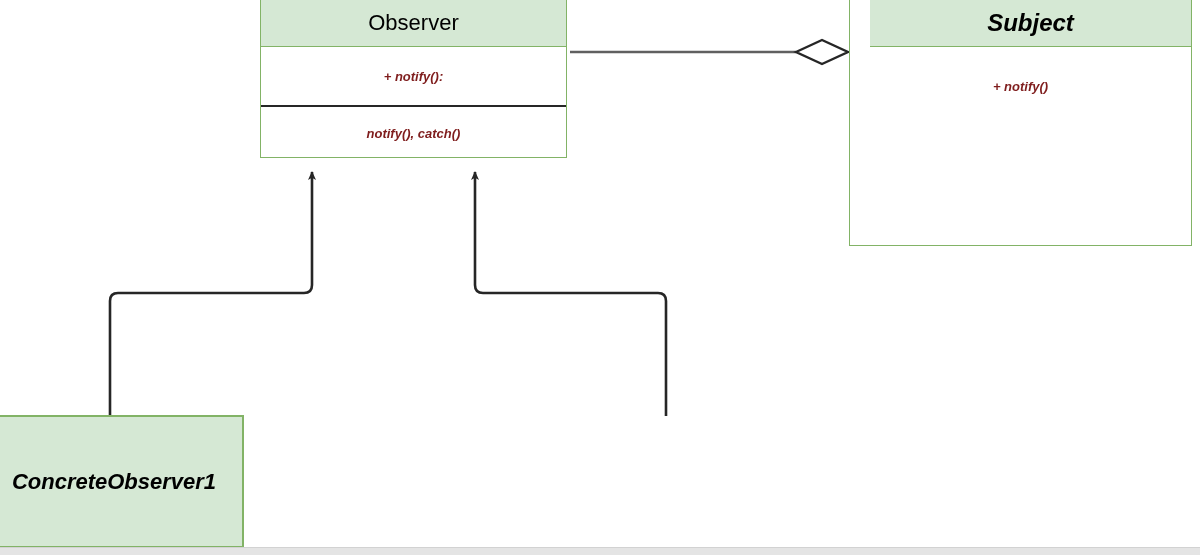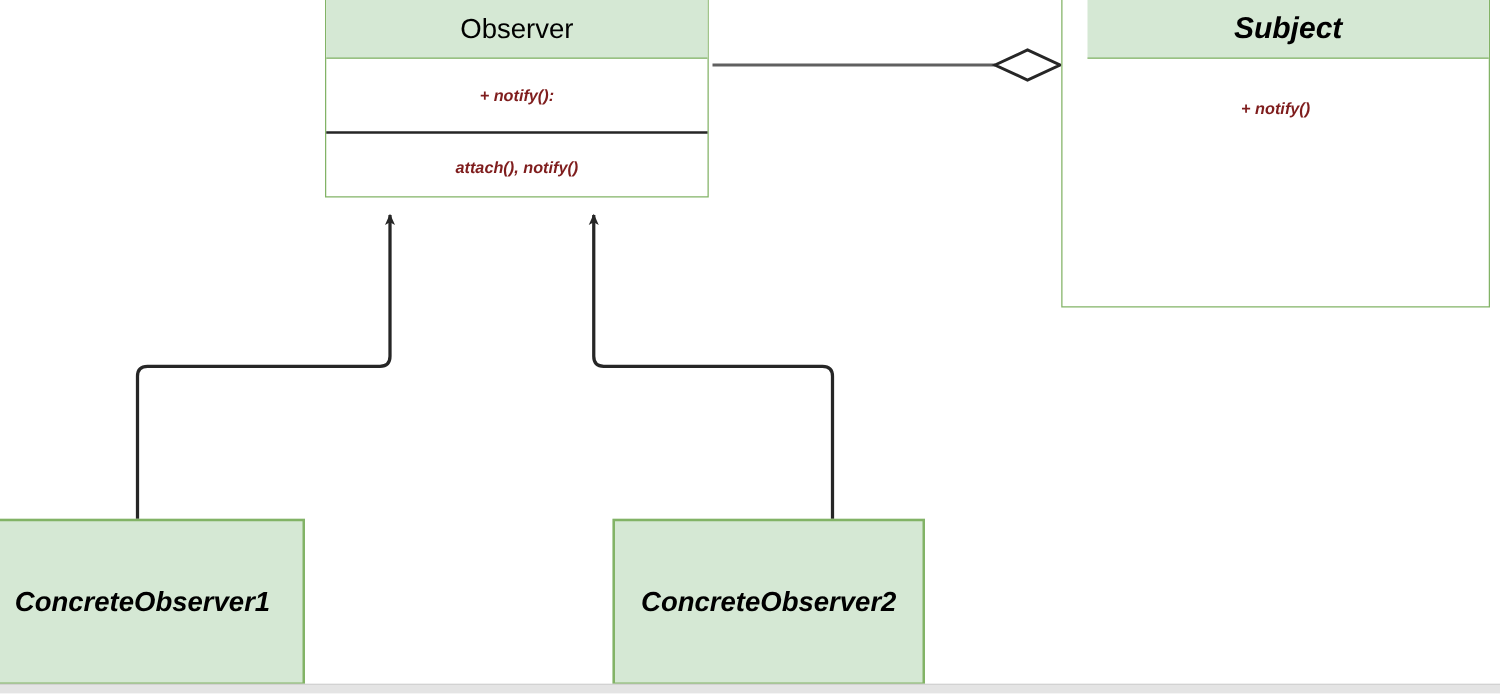--- a/index.html
+++ b/index.html
@@ -122,31 +122,28 @@
 
     
     <g>
       <path d="M666,416 L666,301 Q666,293 658,293 L483,293 Q475,293 475,285 L475,172" fill="none" stroke="#262626" stroke-width="2.6" marker-end="url(#solid-arrow-head)"></path>
     </g>
   </svg>
 
   <div class="uml-box" style="left:260px; top:-2px; width:307px; height:160px;">
     <div class="uml-header plain" style="height:48px;">Observer</div>
     <div class="uml-compartment" style="height:58px;">+ notify():</div>
-    <div class="uml-compartment divider-thick" style="height:54px;">attach(), notify()</div>
+    <div class="uml-compartment divider-thick" style="height:54px;">notify(), catch()</div>
   </div>
 
   <div class="uml-box" style="left:849px; top:-2px; width:343px; height:248px;">
     <div class="uml-header bolditalic" style="height:48px;">Subject</div>
     <div class="uml-compartment" style="height:78px;">+ notify()</div>
   </div>
 
   <div class="uml-solid" style="left:-16px; top:415px; width:260px; height:133px;">
     <span>ConcreteObserver1</span>
   </div>
 
-  <div class="uml-solid" style="left:490px; top:415px; width:250px; height:133px;">
-    <span>ConcreteObserver2</span>
-  </div>
 
   <div class="scroll-strip"></div>
 
 </div>
 
 </body></html>

